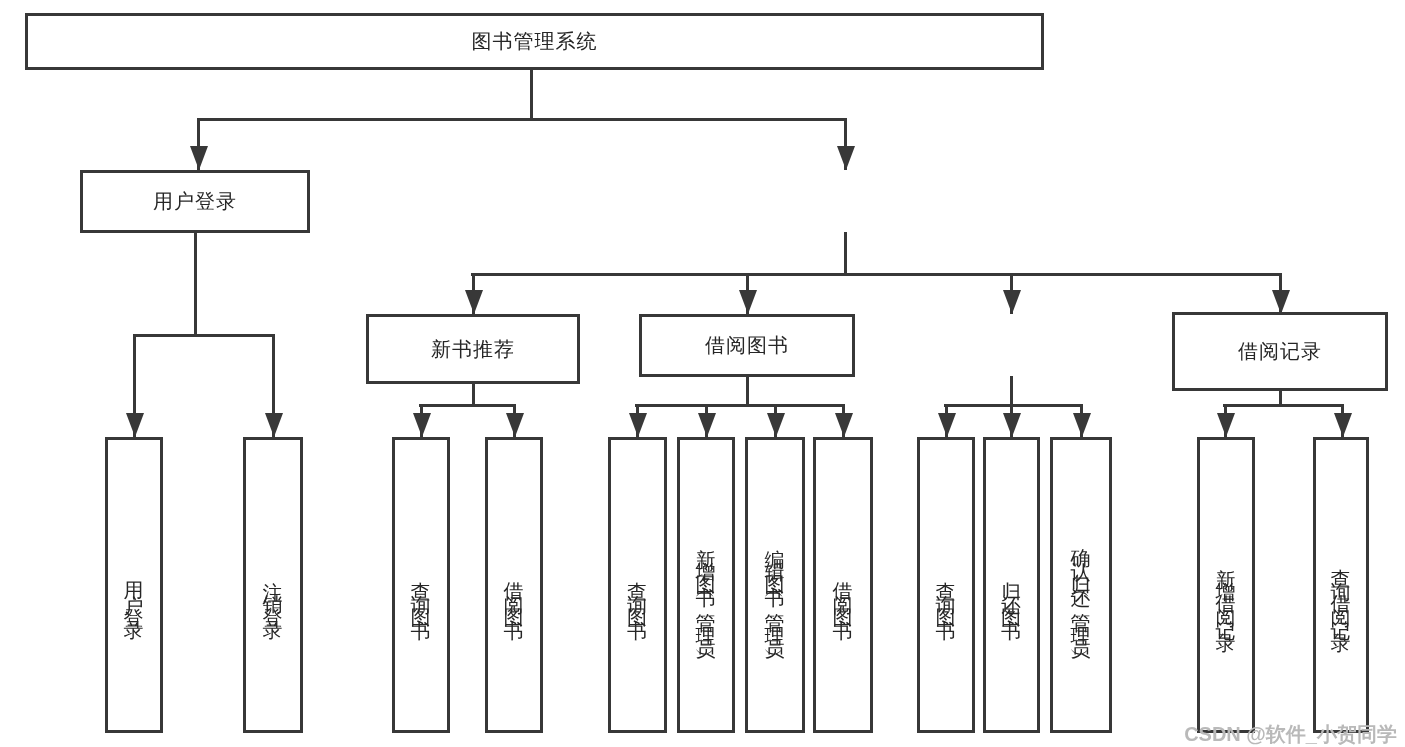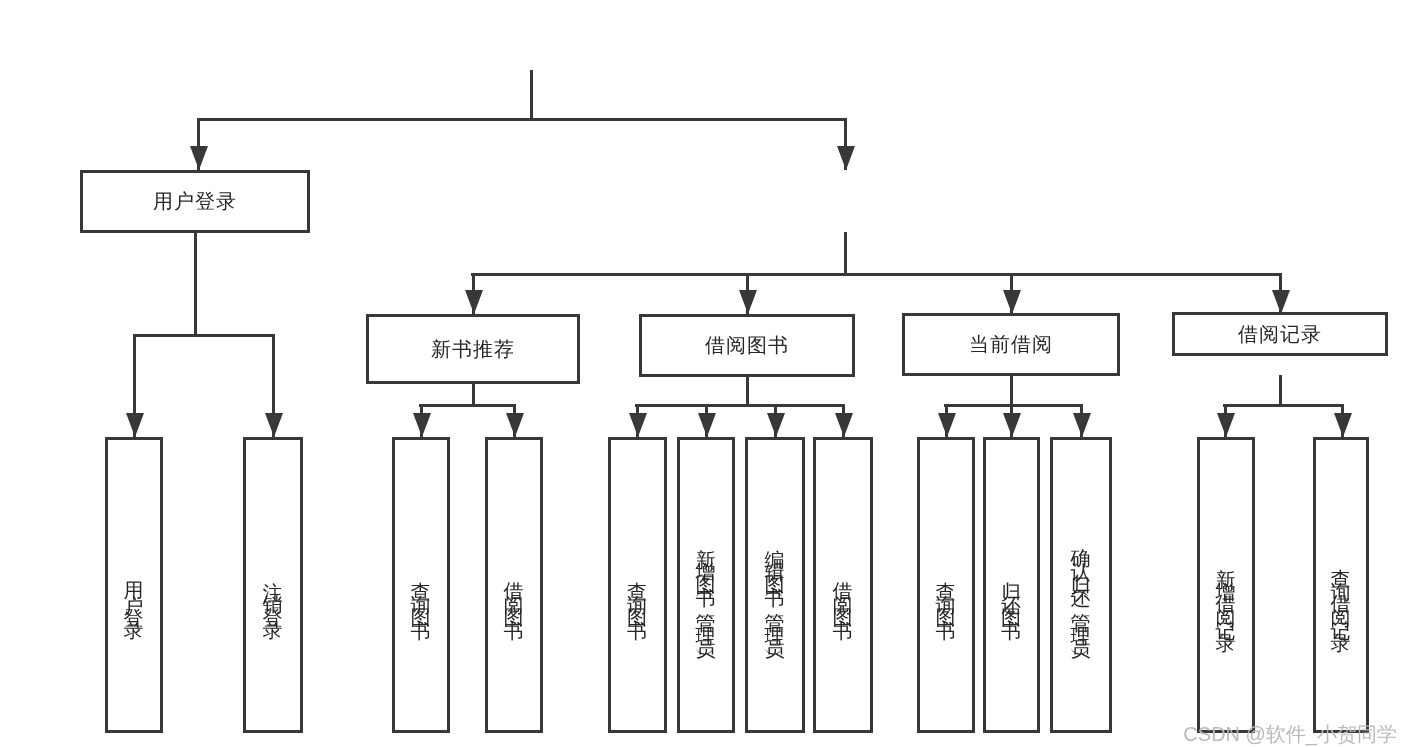--- a/index.html
+++ b/index.html
@@ -58,27 +58,29 @@
     border-right:9px solid transparent;
     border-top:24px solid var(--line);
   }
   .watermark{
     position:absolute;
     right:8px; top:721px;
     font-size:20px;
     color:var(--wm);
     z-index:3;
     white-space:nowrap;
+    font-weight:bold;
   }
 </style>
 </head>
 <body>
 
 <div id="canvas">
 
+  <div class="box" style="left:25px; top:13px; width:1019px; height:57px;">图书管理系统</div>
 
   <div class="vline" style="left:530px; top:70px; height:50px;"></div>
   <div class="hline" style="left:197px; top:118px; width:650px;"></div>
   <div class="arrow" style="left:197px; top:118px; height:52px;"></div>
   <div class="arrow" style="left:844px; top:118px; height:52px;"></div>
 
   <div class="box" style="left:80px; top:170px; width:230px; height:63px;">用户登录</div>
 
   <div class="vline" style="left:194px; top:233px; height:103px;"></div>
   <div class="hline" style="left:133px; top:334px; width:142px;"></div>
@@ -87,22 +89,21 @@
 
   <div class="vline" style="left:844px; top:232px; height:43px;"></div>
   <div class="hline" style="left:471px; top:273px; width:811px;"></div>
   <div class="arrow" style="left:472px; top:273px; height:41px;"></div>
   <div class="arrow" style="left:746px; top:273px; height:41px;"></div>
   <div class="arrow" style="left:1010px; top:273px; height:41px;"></div>
   <div class="arrow" style="left:1279px; top:273px; height:41px;"></div>
 
   <div class="box" style="left:366px; top:314px; width:214px; height:70px;">新书推荐</div>
   <div class="box" style="left:639px; top:314px; width:216px; height:63px;">借阅图书</div>
-  <div class="box" style="left:902px; top:313px; width:218px; height:63px;">当前借阅</div>
-  <div class="box" style="left:1172px; top:312px; width:216px; height:44px;">借阅记录</div>
+  <div class="box" style="left:1172px; top:312px; width:216px; height:79px;">借阅记录</div>
 
   <div class="vline" style="left:472px; top:377px; height:29px;"></div>
   <div class="hline" style="left:419px; top:404px; width:97px;"></div>
   <div class="arrow" style="left:420px; top:404px; height:33px;"></div>
   <div class="arrow" style="left:513px; top:404px; height:33px;"></div>
 
   <div class="vline" style="left:746px; top:377px; height:29px;"></div>
   <div class="hline" style="left:635px; top:404px; width:210px;"></div>
   <div class="arrow" style="left:636px; top:404px; height:33px;"></div>
   <div class="arrow" style="left:705px; top:404px; height:33px;"></div>

